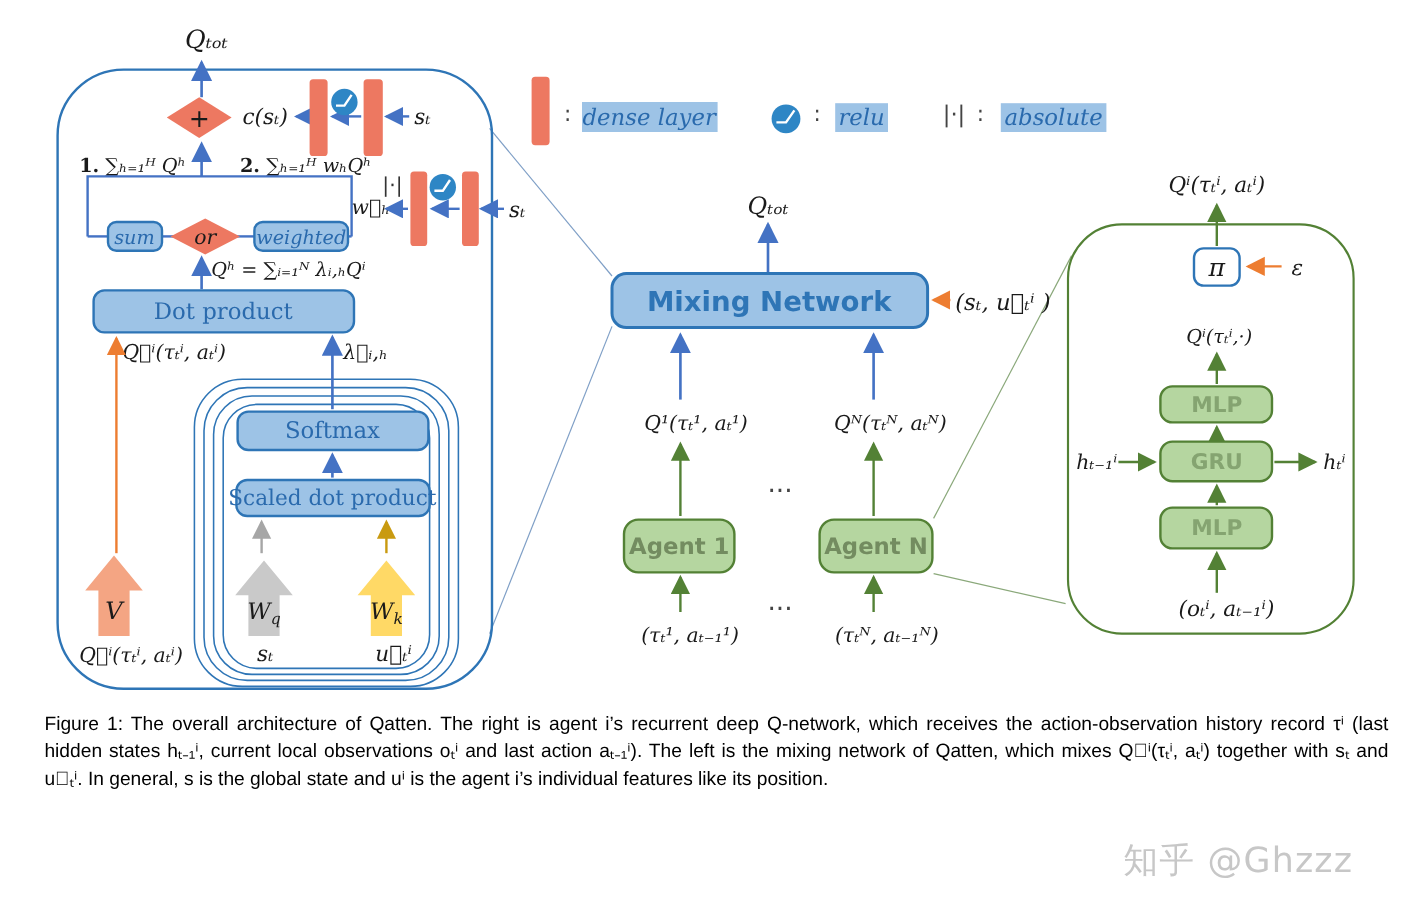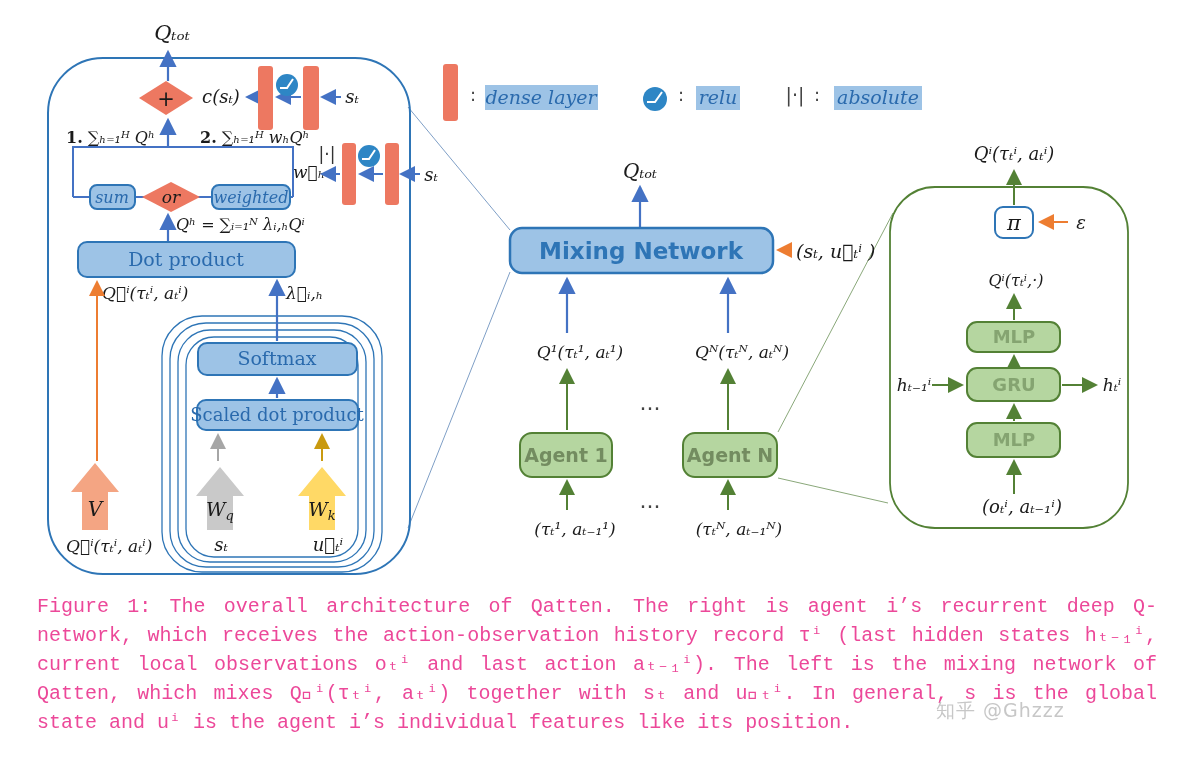--- a/index.html
+++ b/index.html
@@ -6,26 +6,26 @@
   body{
     width:1181px;height:764px;position:relative;background:#ffffff;overflow:hidden;
     font-family:"DejaVu Sans","Liberation Sans",sans-serif;
   }
   svg text{user-select:none;}
   .math{font-family:"DejaVu Serif","Liberation Serif",serif;font-style:italic;fill:#1a1a1a;}
   .boxlabel{font-family:"DejaVu Serif","Liberation Serif",serif;fill:#2a6aad;}
   .sansb{font-family:"DejaVu Sans","Liberation Sans",sans-serif;font-weight:bold;}
   #caption{
     position:absolute;left:37px;top:592px;width:1120px;
-    font-family:Liberation Mono, monospace;
-    font-size:20px;line-height:1.45;color:#ec4899;text-align:justify;
+    font-family:Liberation Sans, sans-serif;
+    font-size:16px;line-height:1.45;color:#000000;text-align:justify;
   }
   #watermark{
     position:absolute;left:936px;top:698px;
-    font-size:19px;color:#c7c7c7;letter-spacing:1px;white-space:nowrap;
+    font-size:29px;color:#c7c7c7;letter-spacing:1px;white-space:nowrap;
     font-family:"DejaVu Sans","Liberation Sans",sans-serif;
   }
 </style>
 </head>
 <body>
 
 <svg id="diagram" width="1181" height="590" viewBox="0 0 1181 590" style="position:absolute;left:0;top:0;">
   <defs>
     <marker id="ab" markerWidth="9" markerHeight="9" refX="7" refY="4" orient="auto">
       <path d="M0,0 L8,4 L0,8 z" fill="#4472C4"></path>

